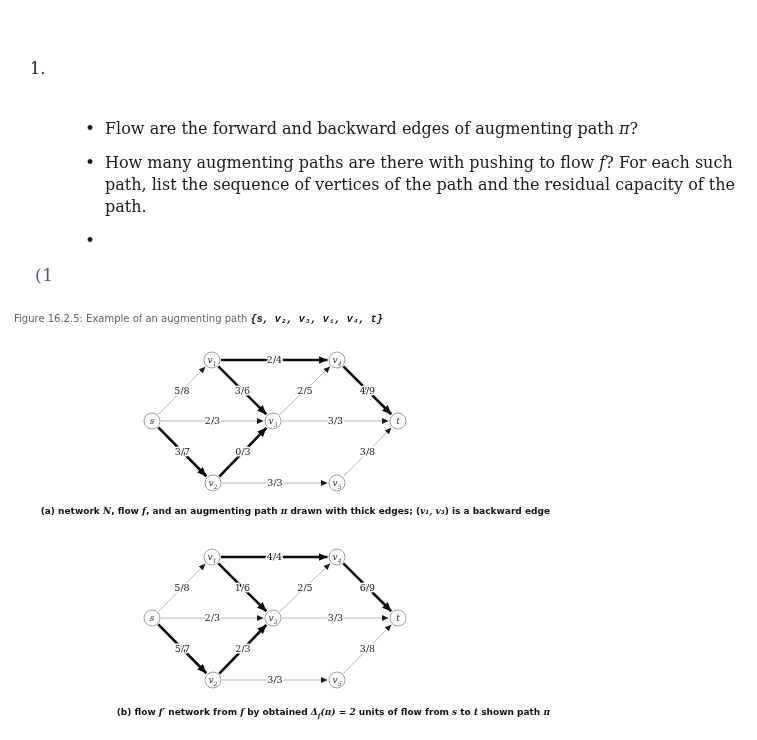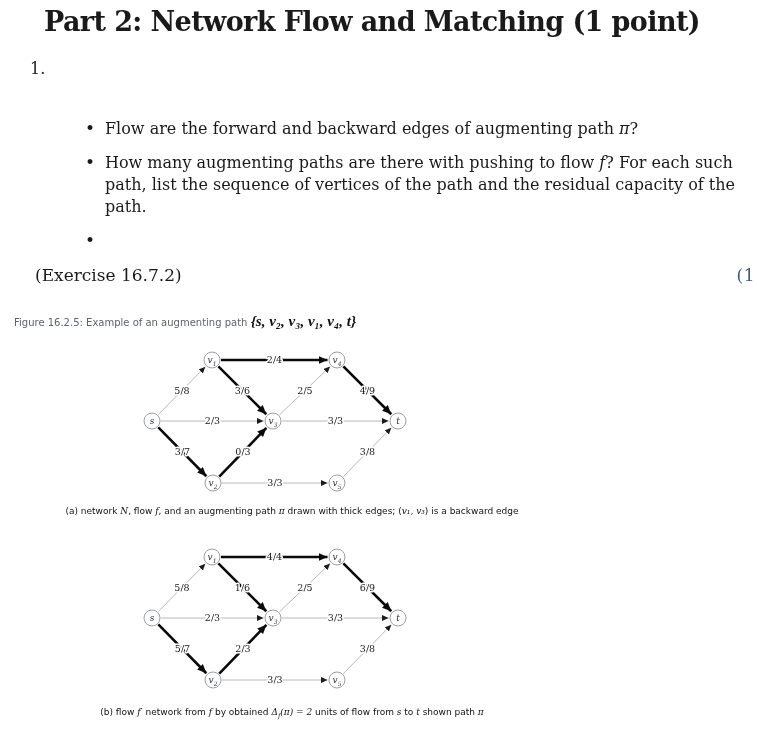--- a/index.html
+++ b/index.html
@@ -32,69 +32,66 @@
     position:absolute; left:35px; right:2px; top:265px;
     display:flex; justify-content:space-between; font-size:17px;
   }
   .ref-right { letter-spacing:0.5px; }
   .fig-label {
     position:absolute; left:14px; top:313px;
     font-family:"DejaVu Sans", sans-serif; font-size:10px; color:#5f6368;
     white-space:nowrap;
   }
   .fig-math {
-    font-family:Liberation Serif, serif; font-weight:bold; font-style:italic;
-    color:#111; font-size:15px;
+    font-family:Liberation Mono, monospace; font-weight:bold; font-style:italic;
+    color:#111; font-size:10px;
   }
   svg.diagram { position:absolute; left:130px; width:300px; height:166px; }
   #diagram-a { top:341px; }
   #diagram-b { top:538px; }
   .caption {
-    position:absolute; left:0; width:550px; text-align:center;
-    font-family:"DejaVu Sans", sans-serif; font-weight:normal; font-size:9px;
+    position:absolute; left:0; width:550px; text-align:right;
+    font-family:"DejaVu Sans", sans-serif; font-weight:bold; font-size:9px;
     color:#111;
-    margin-left:17px;
   }
   #caption-a { top:506px; }
   #caption-b { top:707px; }
   .caption .m, .caption .msub { font-family:"DejaVu Serif", serif; }
   .elabel {
     font-family:"DejaVu Serif", serif; font-size:9.5px; fill:#1a1a1a;
     paint-order:stroke; stroke:#ffffff; stroke-width:3px; stroke-linejoin:round;
   }
   .nlabel { font-family:"DejaVu Serif", serif; font-style:italic; font-size:9px; fill:#333; }
   .nsub { font-size:6px; }
 </style>
 </head>
 <body>
 
 <div class="page">
 
-  <h1 class="title">Part 2: Network Flow and Matching (1 point)</h1>
 
   <div class="q-item">
     <span class="q-no">1.</span>
   </div>
 
   <ul class="bullets">
     <li class="bullet">
       <span class="dot">•</span>
       <span><span>Flow are the forward and backward edges of augmenting path </span><span class="m">π</span><span>?</span></span>
     </li>
     <li class="bullet">
       <span class="dot">•</span>
       <span><span>How many augmenting paths are there with pushing to flow </span><span class="m">f</span><span>? For each such path, list the sequence of vertices of the path and the residual capacity of the path.</span></span>
     </li>
     <li class="bullet">
       <span class="dot">•</span>
     </li>
   </ul>
 
   <div class="exercise-row">
-    <span>(Exercise 16.7.2)</span>
     <span class="ref-right" id="ref-right" style="color: rgb(61, 90, 128);">(1</span>
   </div>
 
   <div class="fig-label">
     <span>Figure 16.2.5: Example of an augmenting path </span><span class="fig-math">{s, v₂, v₃, v₁, v₄, t}</span>
   </div>
 
   <svg class="diagram" id="diagram-a" viewBox="0 0 300 166">
       <defs>
         <marker id="dg0t" markerWidth="10" markerHeight="8" refX="9" refY="4" orient="auto" markerUnits="userSpaceOnUse">

